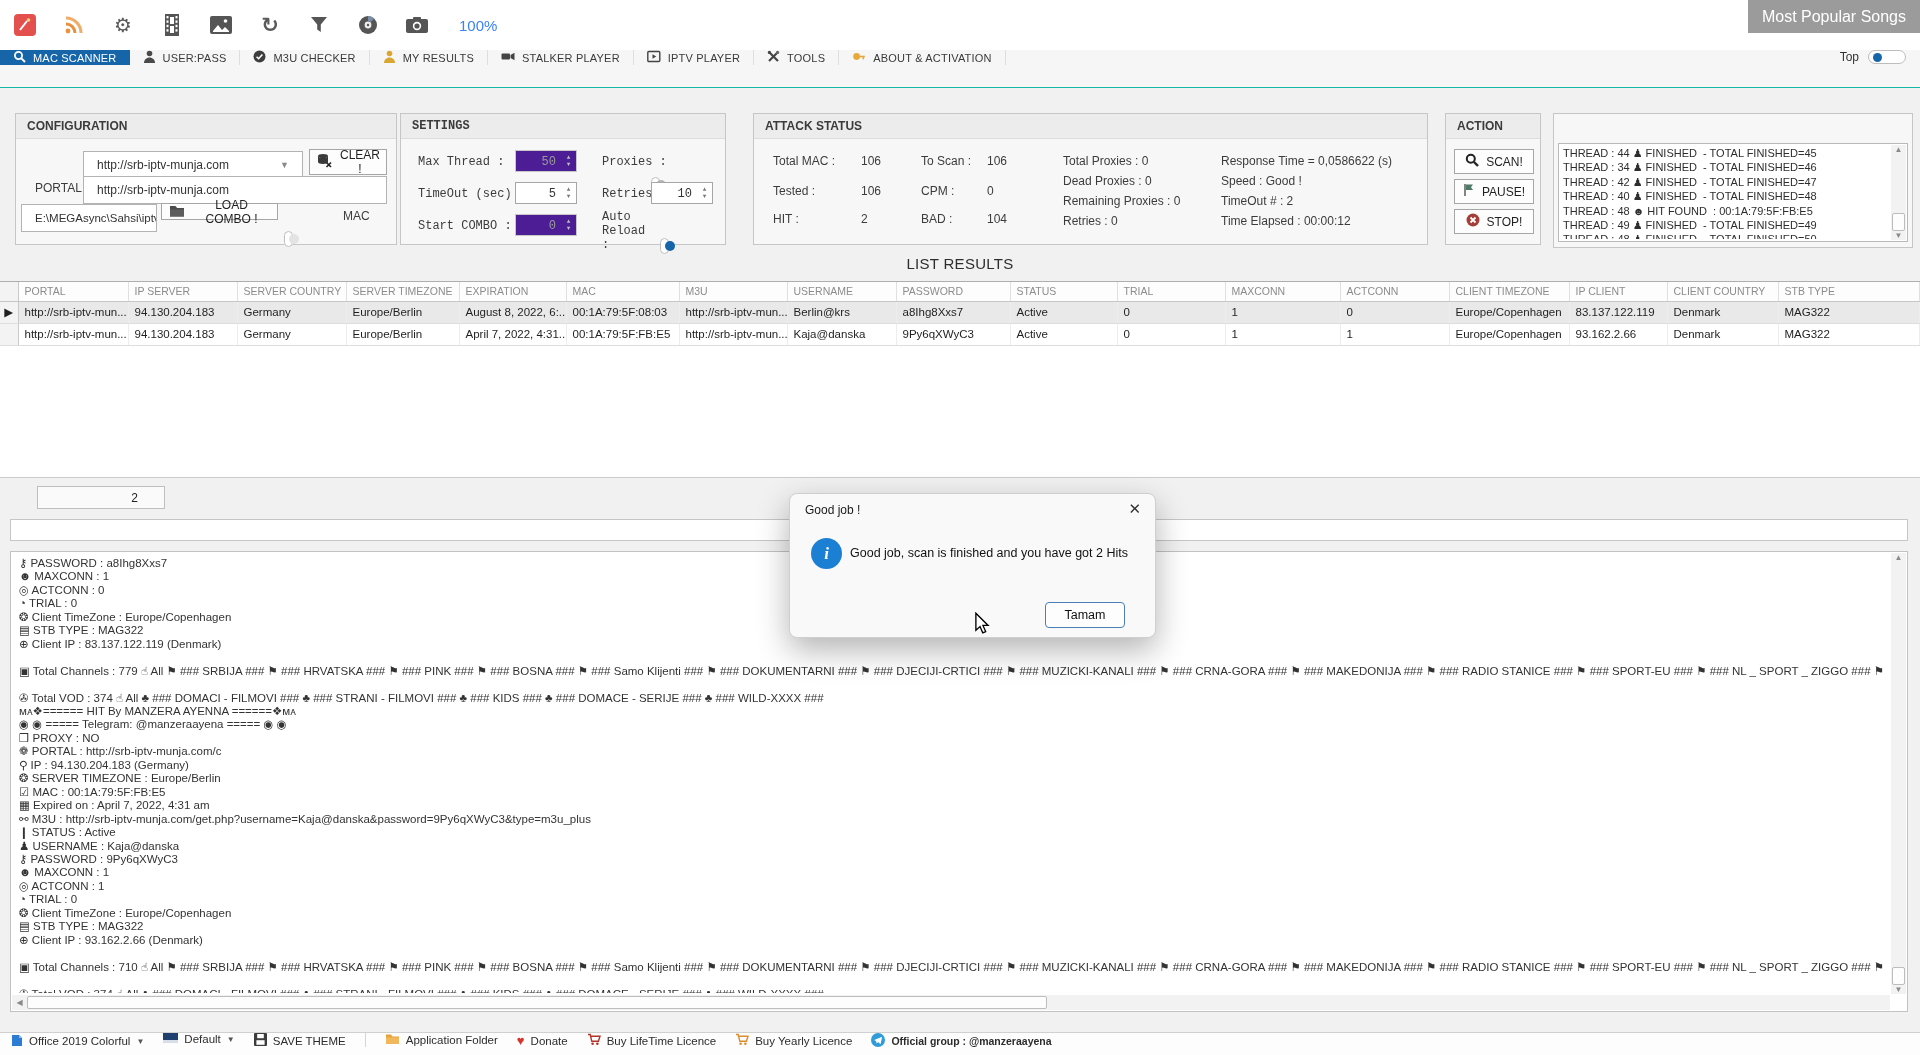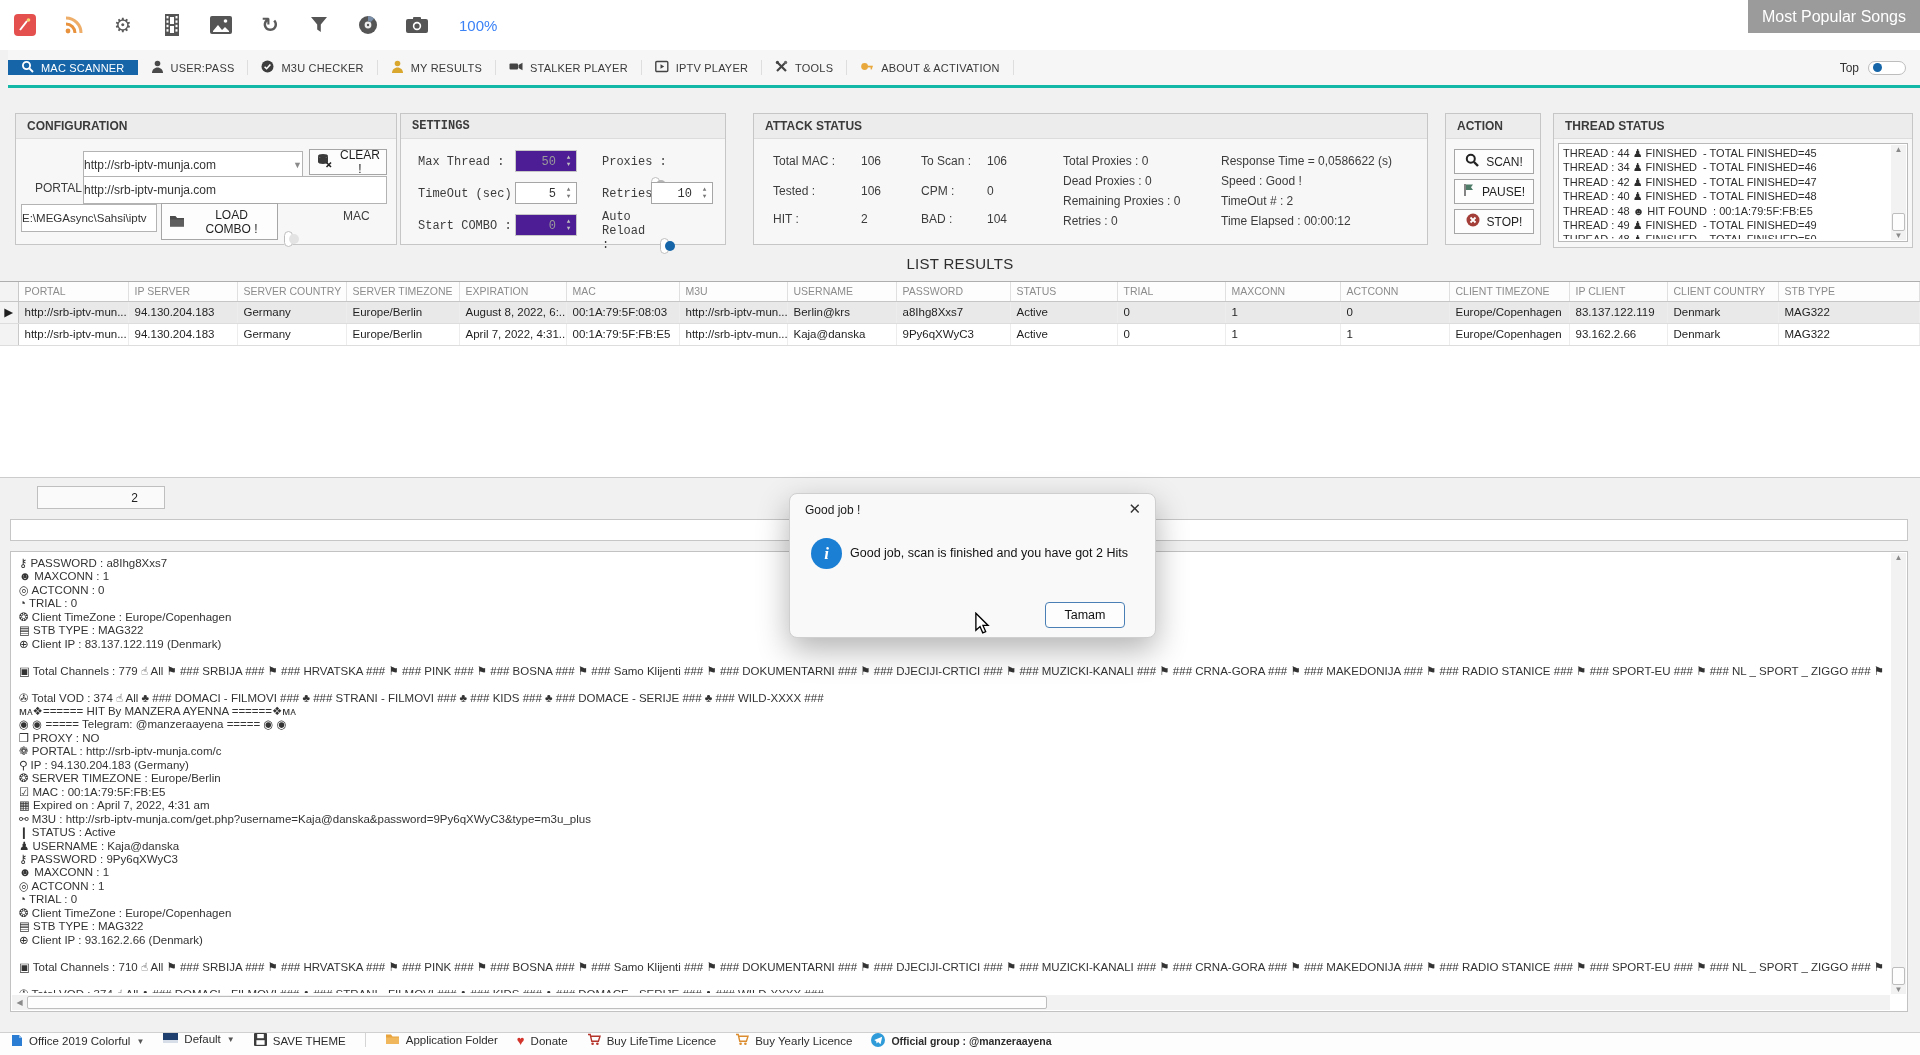--- a/index.html
+++ b/index.html
@@ -14,22 +14,22 @@
   
   .toolbar { position:absolute; top:0; left:0; right:0; height:50px; background:#fff;
              display:flex; align-items:center; gap:27px; padding-left:14px; }
   .ticon { width:22px; height:22px; display:flex; align-items:center; justify-content:center;
            font-size:20px; color:#5a5a5a; cursor:default; }
   .zoom-label { font-size:15px; color:#3b82f6; margin-left:4px; }
   .badge { position:absolute; top:0; right:0; height:33px; background:#9b9b9b; color:#fff;
            font-size:16px; line-height:33px; padding:0 14px; z-index:6; }
 
   
-  .tabstrip { position:absolute; top:50px; left:8px; right:0; height:38px; background:#f6f6f7;
-              border-bottom:3px solid #14b8a6; display:flex; align-items:center; z-index:2;}
+  .tabstrip { position:absolute; top:50px; left:0; right:0; height:38px; background:#f6f6f7;
+              border-bottom:1px solid #14b8a6; display:flex; align-items:flex-start; z-index:2;}
   .tab { display:flex; align-items:center; gap:7px; padding:0 13px; font-size:11px;
          color:#3a3a3a; border-right:1px solid #dedede; white-space:nowrap; letter-spacing:.2px;}
   .tab.active { background:#1565a8; color:#fff; border-right:none; }
   .top-toggle { margin-left:auto; display:flex; align-items:center; gap:9px; padding-right:14px;
                 font-size:12px; color:#333; }
 
   
   .toggle { width:44px; height:16px; border:1px solid #bdbdbd; border-radius:9px; background:#fff;
             position:relative; flex:0 0 auto; }
   .toggle .dot { width:10px; height:10px; border-radius:50%; position:absolute; top:2px; left:4px; }
@@ -37,21 +37,21 @@
   .toggle.small { width:38px; height:14px; } .toggle.small .dot { width:9px; height:9px; top:1.5px; }
 
   
   .panel { position:absolute; top:113px; height:132px; background:#f7f7f8;
            border:1px solid #c6c6c6; }
   .phead { height:25px; line-height:25px; padding-left:11px; background:#ececec;
            font-weight:bold; font-size:12px; color:#3b3b3b; border-bottom:1px solid #dcdcdc; }
   .plabel { font-size:12px; color:#3c3c3c; white-space:nowrap; }
 
   .ti { border:1px solid #b3b3b3; background:#fff; height:28px; font-size:12px;
-        padding:0 0; display:flex; align-items:center; white-space:nowrap; overflow:hidden; }
+        padding:0 13px; display:flex; align-items:center; white-space:nowrap; overflow:hidden; }
   .combo-arrow { margin-left:auto; color:#8a8a8a; font-size:9px; padding-left:6px; }
 
   .btn { background:#fdfdfd; border:1px solid #a6a6a6; display:flex; align-items:center;
          justify-content:center; gap:7px; font-size:12px; color:#1f1f1f; }
 
   .spin { border:1px solid #a6a6a6; background:#fff; height:22px; display:flex; align-items:stretch; }
   .spin .val { flex:1; text-align:right; padding:4px 5px 0 0; font-size:12px; }
   .spin .arrs { width:15px; display:flex; flex-direction:column; align-items:center;
                 justify-content:center; color:#777; font-size:6px; line-height:6px; gap:1px;}
   .spin.disabled { background:#4c1d95; border-color:#c7c7c7; }
@@ -300,21 +300,21 @@
     </span>
     <span>CLEAR !</span>
   </button>
   <span class="abs plabel" style="left:12px;top:67px;">PORTAL :</span>
   <div class="abs ti" style="left:67px;top:62px;width:304px;">
     <span>http://srb-iptv-munja.com</span>
   </div>
   <div class="abs ti" style="left:5px;top:90px;width:136px;font-size:11.5px;">
     <span>E:\MEGAsync\Sahsi\iptv</span>
   </div>
-  <button class="abs btn" style="left:145px;top:89px;width:117px;height:37px;">
+  <button class="abs btn" style="left:145px;top:89px;width:117px;height:17px;">
     <span>
       <svg width="16" height="13">
           <path d="M1 2 h5.5 l1.6 2 H15 v8.5 H1z" fill="#4c4c4c"></path>
           <path d="M1 5.5 h14 v7 H1z" fill="#5e5e5e"></path>
         </svg>
     </span>
     <span>LOAD COMBO !</span>
   </button>
   <span class="abs toggle" style="left:268px;top:93px;"><span class="dot dot-faint"></span></span>
   <span class="abs plabel" style="left:320px;top:95px;">MAC</span>
@@ -415,21 +415,20 @@
       <svg width="14" height="14">
           <circle cx="7" cy="7" r="6.5" fill="#a33e38"></circle>
           <path d="M4.5 4.5 l5 5 M9.5 4.5 l-5 5" stroke="#fff" stroke-width="1.8"></path>
         </svg>
     </span>
     <span>STOP!</span>
   </button>
 </div>
 
 <div class="panel" style="left:1553px;width:360px;height:135px;">
-  <div class="phead">THREAD STATUS</div>
   <div class="listbox">
     <pre class="thread-lines">THREAD : 44 ♟ FINISHED  - TOTAL FINISHED=45
 THREAD : 34 ♟ FINISHED  - TOTAL FINISHED=46
 THREAD : 42 ♟ FINISHED  - TOTAL FINISHED=47
 THREAD : 40 ♟ FINISHED  - TOTAL FINISHED=48
 THREAD : 48 ☻ HIT FOUND  : 00:1A:79:5F:FB:E5
 THREAD : 49 ♟ FINISHED  - TOTAL FINISHED=49
 THREAD : 48 ♟ FINISHED  - TOTAL FINISHED=50</pre>
     <div class="vscroll">
       <span>▲</span>

